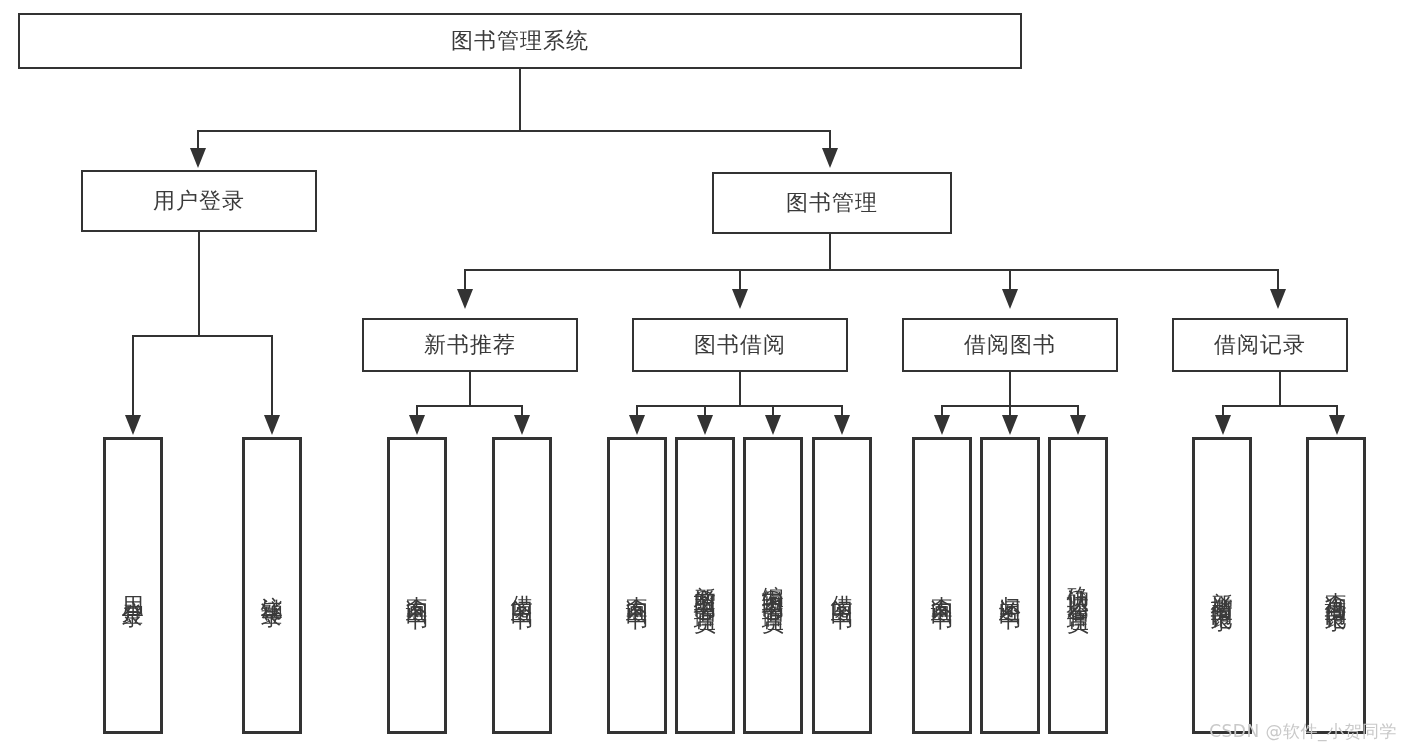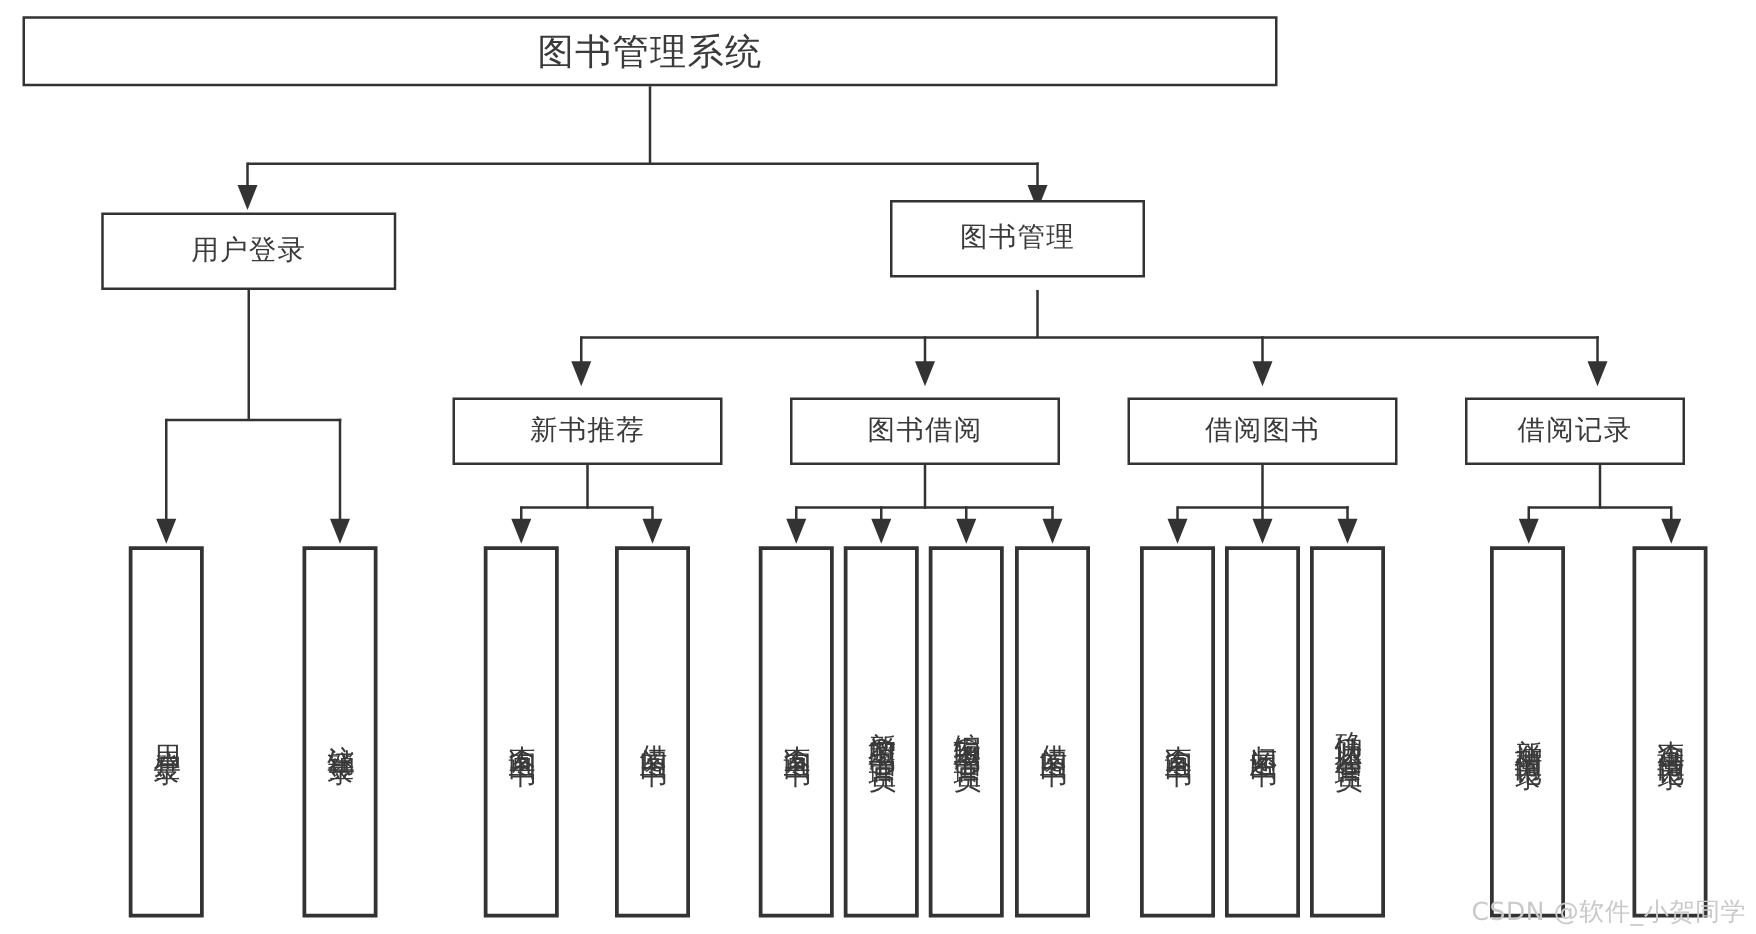--- a/index.html
+++ b/index.html
@@ -44,21 +44,21 @@
   .node.leaf .label {
     writing-mode: vertical-rl;
     text-orientation: upright;
     font-size: 22px;
     line-height: 1.35;
     letter-spacing: 4px;
     white-space: normal;
     max-height: 272px;
     color: #3a3a3a;
   }
-  .node.root .label { font-size: 29px; }
+  .node.root .label { font-size: 22px; }
   .node.l2 .label   { font-size: 22px; }
   .node.l3 .label   { font-size: 22px; }
 
   
   .vline, .hline {
     position: absolute;
     background: #333333;
   }
   .vline { width: 2px; }
   .hline { height: 2px; }
@@ -67,21 +67,21 @@
     width: 0;
     height: 0;
     border-left: 8px solid transparent;
     border-right: 8px solid transparent;
     border-top: 20px solid #333333;
   }
   #watermark {
     position: absolute;
     right: 8px;
     bottom: 4px;
-    font-size: 20px;
+    font-size: 17px;
     color: #c9c9c9;
     letter-spacing: 0.5px;
     white-space: nowrap;
     pointer-events: none;
   }
 </style>
 </head>
 <body>
 
 <div id="canvas">
@@ -96,21 +96,21 @@
 
   <div class="vline" style="left:197px; top:130px; width:2px; height:20px;"></div>
   <div class="arrow" style="left:190px; top:148px;"></div>
   <div class="vline" style="left:829px; top:130px; width:2px; height:20px;"></div>
   <div class="arrow" style="left:822px; top:148px;"></div>
 
   <div class="node l2" style="left:81px; top:170px; width:236px; height:62px;">
     <span class="label">用户登录</span>
   </div>
 
-  <div class="node l2" style="left:712px; top:160px; width:204px; height:62px;">
+  <div class="node l2" style="left:712px; top:172px; width:240px; height:62px;">
     <span class="label">图书管理</span>
   </div>
 
   <div class="vline" style="left:198px; top:232px; width:2px; height:104px;"></div>
   <div class="hline" style="left:133px; top:335px; width:140px; height:2px;"></div>
   <div class="vline" style="left:132px; top:335px; width:2px; height:82px;"></div>
   <div class="arrow" style="left:125px; top:415px;"></div>
   <div class="vline" style="left:271px; top:335px; width:2px; height:82px;"></div>
   <div class="arrow" style="left:264px; top:415px;"></div>
 

